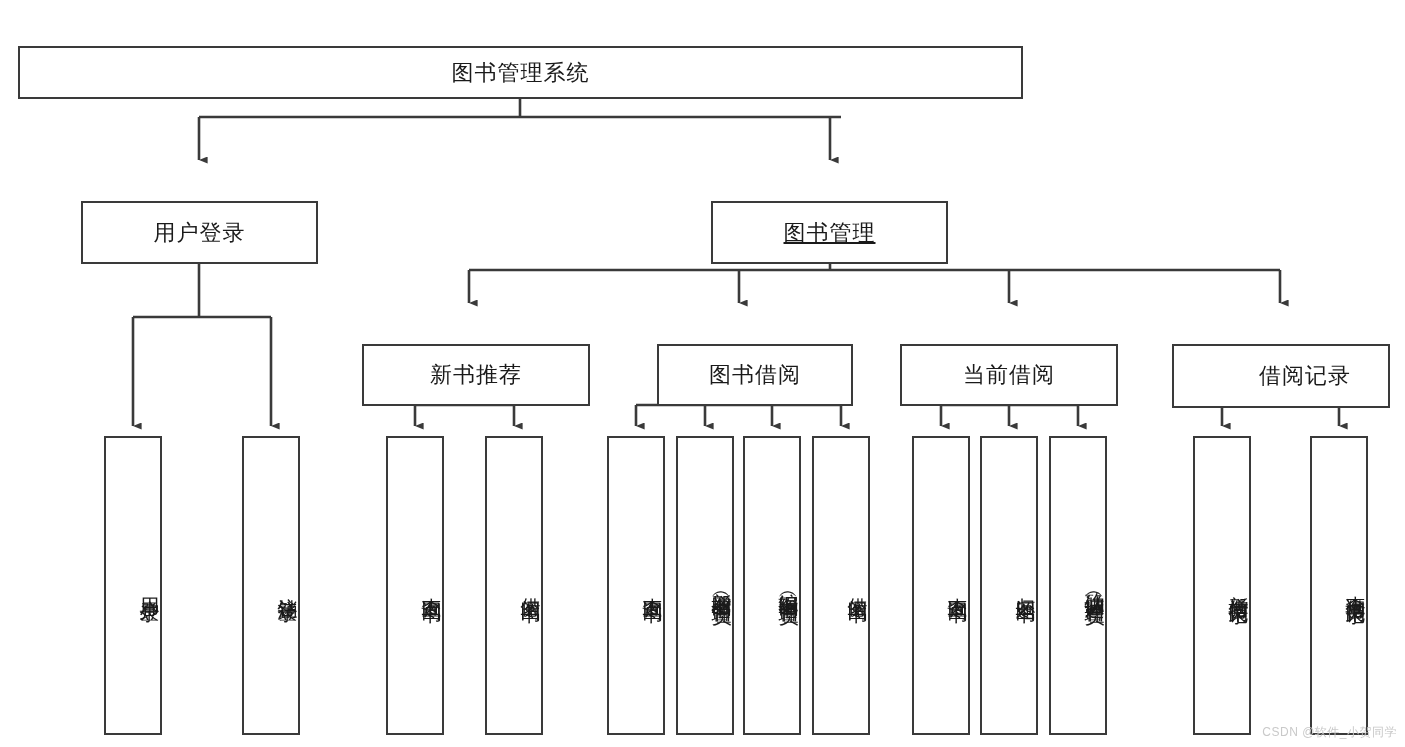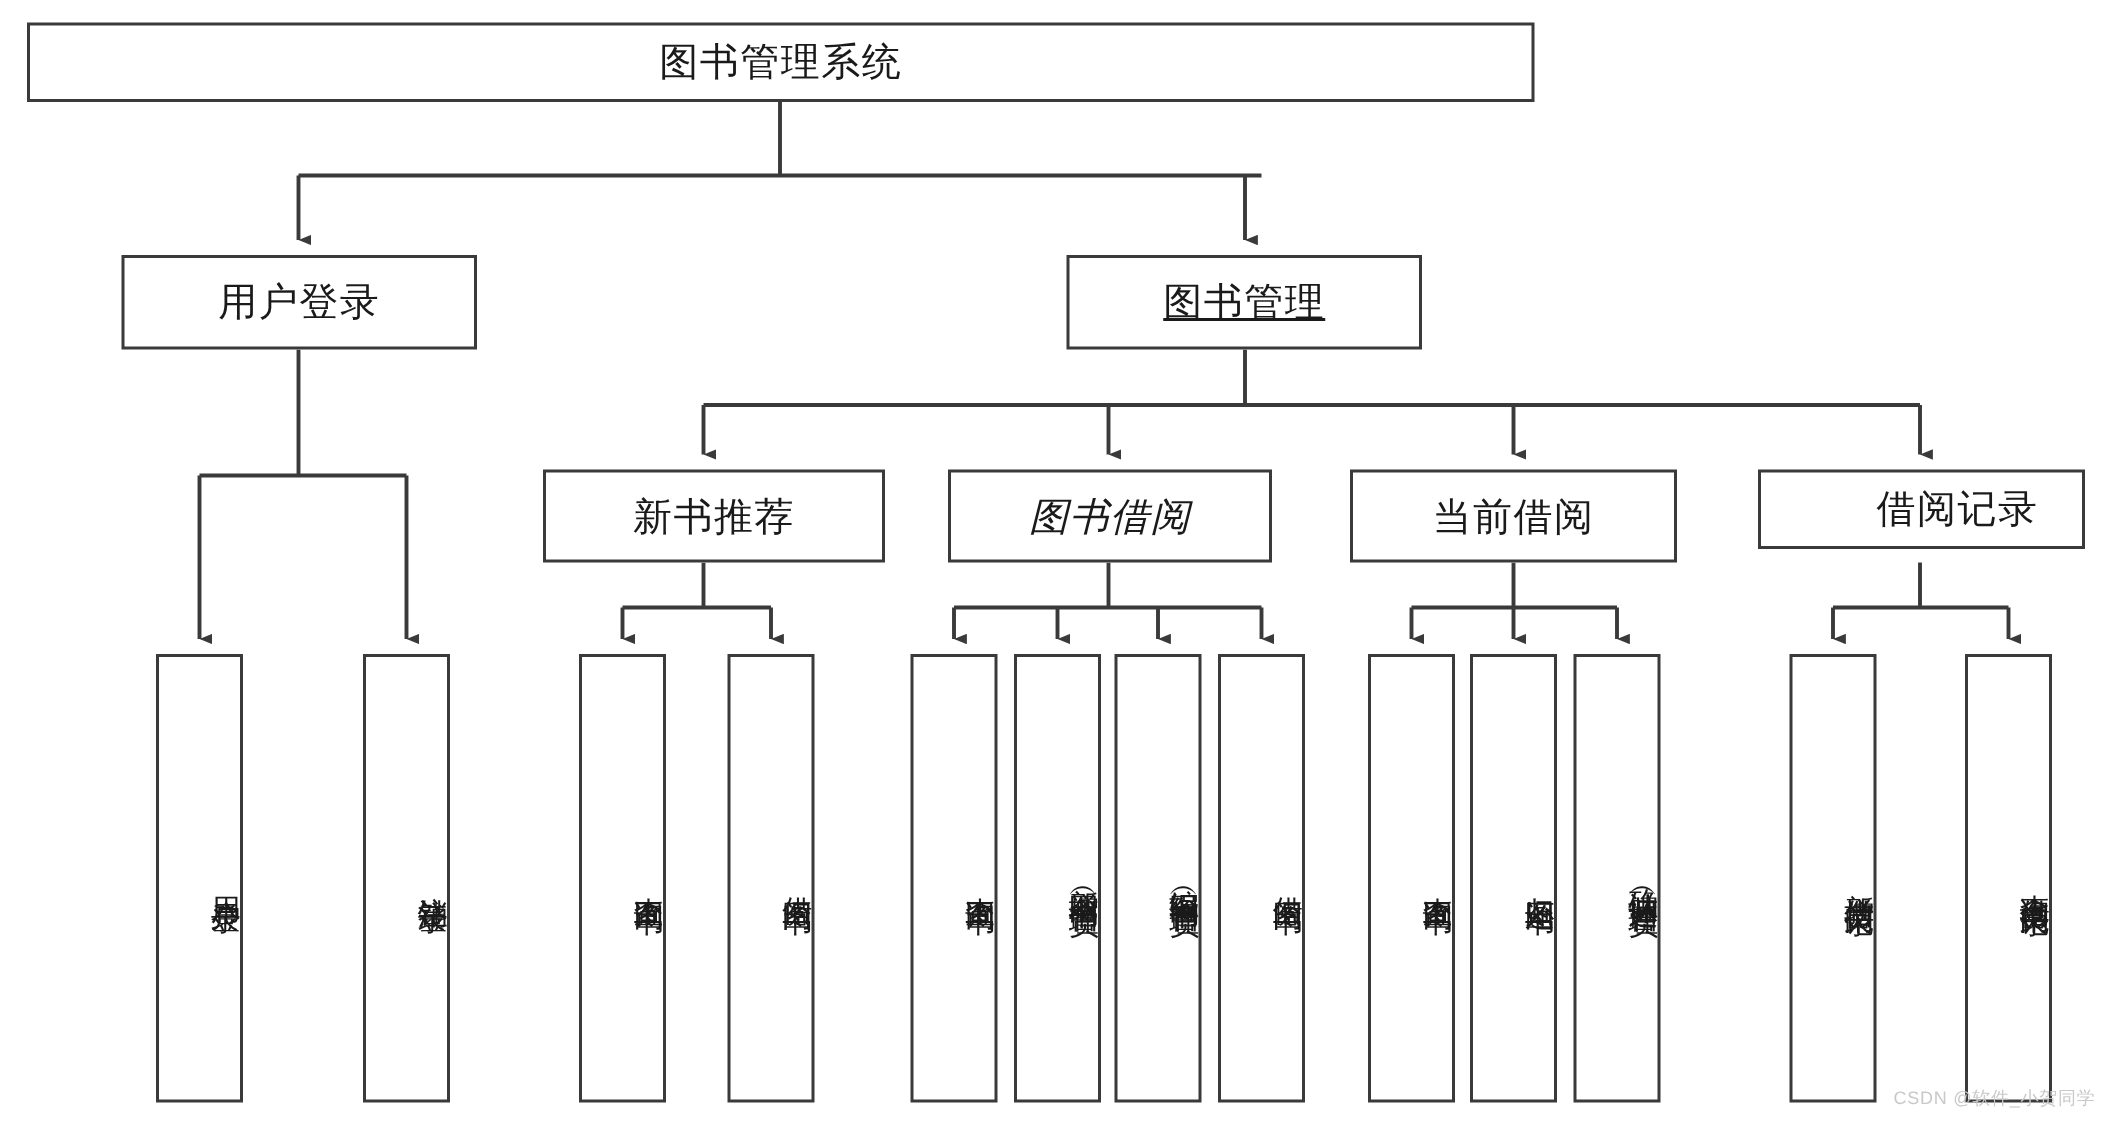--- a/index.html
+++ b/index.html
@@ -29,22 +29,23 @@
     position: absolute;
     box-sizing: border-box;
     background: #ffffff;
     border: 2px solid #3a3a3a;
     display: flex;
     align-items: center;
     justify-content: center;
     color: #1a1a1a;
   }
   .node.horiz {
-    font-size: 26px;
+    font-size: 22px;
     letter-spacing: 1px;
+    margin-top: 31px;
   }
   .node.vert {
     writing-mode: vertical-rl;
     text-orientation: upright;
     font-size: 20px;
     letter-spacing: 2px;
     line-height: 1;
     padding: 4px 0;
     align-items: flex-start;
     justify-content: center;
@@ -127,27 +128,27 @@
   <div class="node horiz" style="left:81px; top:170px; width:237px; height:63px;">
     <span>用户登录</span>
   </div>
   <div class="node horiz" style="left:711px; top:170px; width:237px; height:63px;text-decoration:underline;">
     <span>图书管理</span>
   </div>
 
   <div class="node horiz" style="left:362px; top:313px; width:228px; height:62px;">
     <span>新书推荐</span>
   </div>
-  <div class="node horiz" style="left:632px; top:313px; width:216px; height:62px;font-style:italic;">
+  <div class="node horiz" style="left:657px; top:313px; width:196px; height:62px;">
     <span>图书借阅</span>
   </div>
   <div class="node horiz" style="left:900px; top:313px; width:218px; height:62px;">
     <span>当前借阅</span>
   </div>
-  <div class="node horiz" style="left:1172px; top:313px; width:218px; height:53px;padding-left:48px;">
+  <div class="node horiz" style="left:1172px; top:313px; width:218px; height:64px;padding-left:48px;">
     <span>借阅记录</span>
   </div>
 
   <div class="node vert" style="left:104px; top:436px; width:58px; height:299px;">
     <span>用户登录</span>
   </div>
   <div class="node vert" style="left:242px; top:436px; width:58px; height:299px;">
     <span>注销登录</span>
   </div>
 

